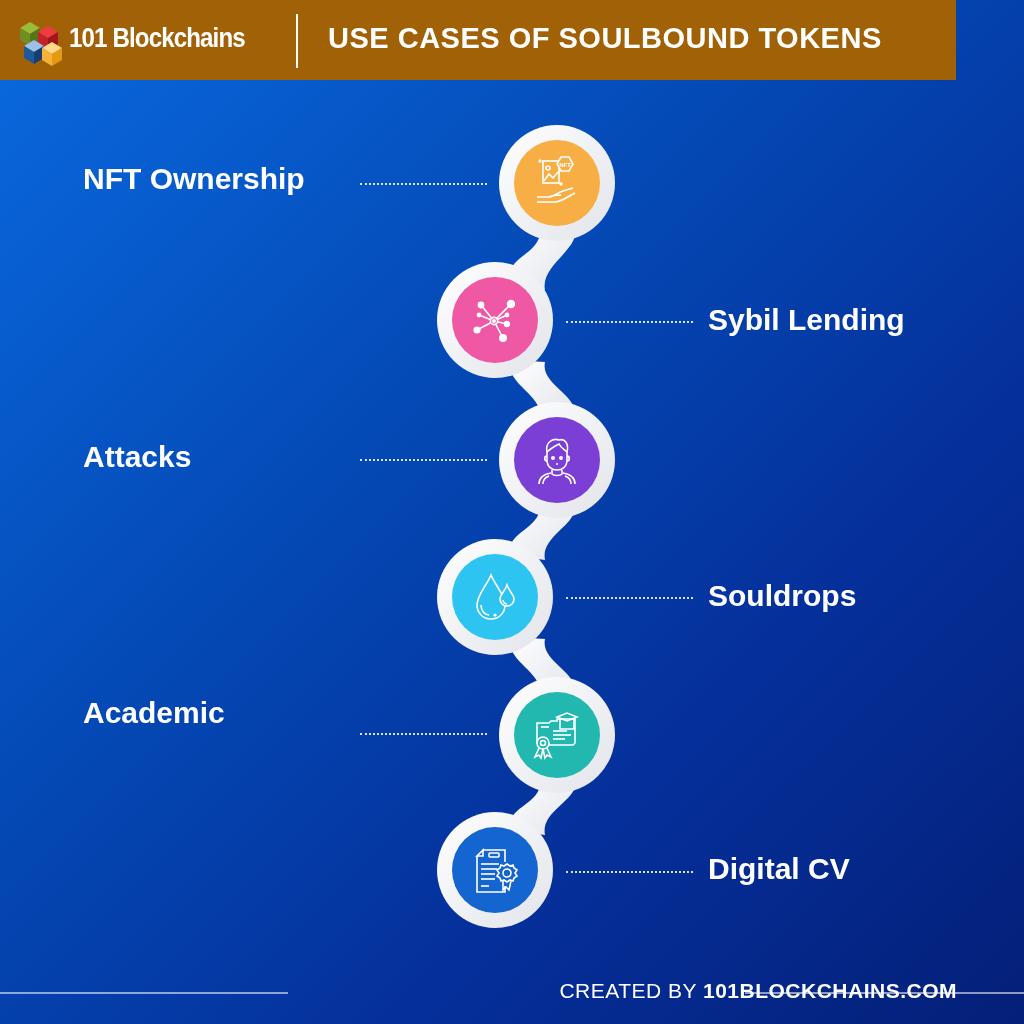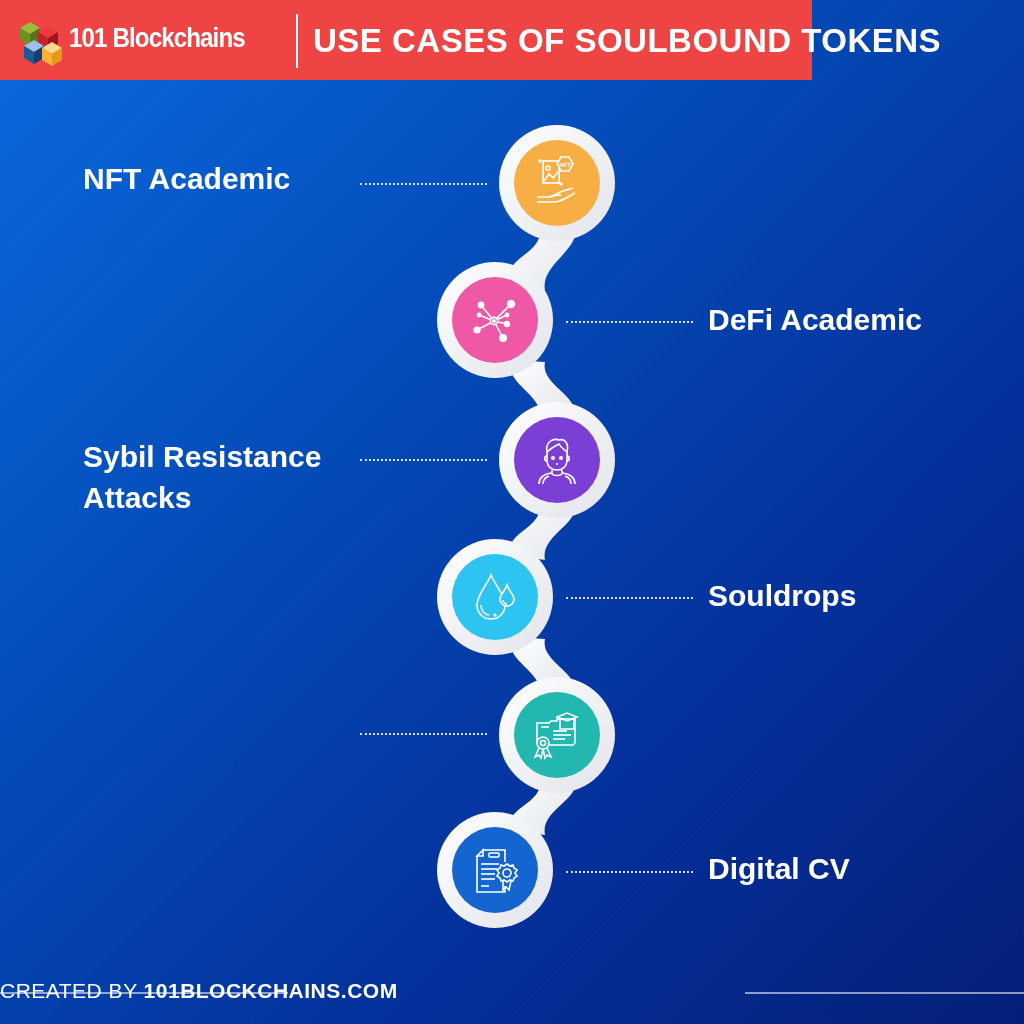--- a/index.html
+++ b/index.html
@@ -1,29 +1,29 @@
 <!DOCTYPE html>
 <html><head>
 <meta charset="utf-8">
 <style>
   html, body { margin:0; padding:0; }
   body { width:1024px; height:1024px; overflow:hidden; position:relative;
     font-family: "Liberation Sans", sans-serif; color:#fff;
     background: linear-gradient(135deg, #0a6ae0 0%, #0449b5 40%, #052f9a 70%, #041f78 100%); }
-  .header { position:absolute; left:0; top:0; width:812px; height:80px; background:#ef4444; }
+  .header { position:absolute; left:0; top:0; width:956px; height:80px; background:#a16207; }
   .logo-cubes { position:absolute; left:16px; top:14px; width:50px; height:52px; }
   .brand { position:absolute; left:69px; top:22px; font-size:28px; font-weight:bold; letter-spacing:-1px; transform:scaleX(0.86); transform-origin:left center; white-space:nowrap; }
   .divider { position:absolute; left:296px; top:14px; width:2px; height:54px; background:#fff; }
-  .title { position:absolute; left:313px; top:22px; font-size:33px; font-weight:bold; letter-spacing:0.5px; white-space:nowrap; }
+  .title { position:absolute; left:328px; top:22px; font-size:29px; font-weight:bold; letter-spacing:0.5px; white-space:nowrap; }
   .stage { position:absolute; left:0; top:0; width:1024px; height:1024px; }
   .label { position:absolute; font-size:30px; font-weight:bold; line-height:41px; white-space:nowrap; }
   .dots { position:absolute; height:0; border-top:2px dotted rgba(255,255,255,0.85); }
   .icon-wrap { position:absolute; width:86px; height:86px; border-radius:50%; display:flex; align-items:center; justify-content:center; }
   .footer-line { position:absolute; top:992px; height:2px; background:rgba(255,255,255,0.55); }
-  .footer-text { position:absolute; left:0; width:957px; top:979px; text-align:left; font-size:21px; letter-spacing:0.5px; }
+  .footer-text { position:absolute; left:0; width:957px; top:979px; text-align:right; font-size:21px; letter-spacing:0.5px; }
   .footer-text b { font-weight:bold; }
 </style>
 </head>
 <body>
 
 <div class="header">
   <svg class="logo-cubes" viewBox="0 0 50 52">
 
     <polygon points="4,14 14,8 24,14 14,20" fill="#9bbb3a"></polygon>
     <polygon points="4,14 14,20 14,32 4,26" fill="#6f8f22"></polygon>
@@ -63,39 +63,39 @@
 
     <circle cx="557" cy="183" r="58"></circle>
     <circle cx="495" cy="320" r="58"></circle>
     <circle cx="557" cy="460" r="58"></circle>
     <circle cx="495" cy="597" r="58"></circle>
     <circle cx="557" cy="735" r="58"></circle>
     <circle cx="495" cy="870" r="58"></circle>
   </g>
 </svg>
 
-<div class="label" style="left:83px; top:158px;">NFT Academic</div>
+<div class="label" style="left:83px; top:158px;">NFT Ownership</div>
 <div class="dots" style="left:360px; top:183px; width:127px;"></div>
 <div class="icon-wrap" style="left:514px; top:140px; background:#f7ae45;">
   <svg width="60" height="60" viewBox="0 0 60 60" fill="none" stroke="#fff" stroke-width="1.6">
     <rect x="16" y="8" width="16" height="22"></rect>
     <circle cx="21" cy="15" r="2"></circle>
     <polyline points="17,28 22,21 26,25 31,19"></polyline>
     <polygon points="34,4 42,4 46,11 42,18 34,18 30,11" fill="#f7ae45"></polygon>
     <text x="38" y="14" font-size="6" fill="#fff" stroke="none" text-anchor="middle" font-family="Liberation Sans, sans-serif" font-weight="bold">NFT</text>
     <circle cx="13" cy="8" r="0.9" fill="#fff"></circle>
     <circle cx="34" cy="31" r="0.9" fill="#fff"></circle>
     <path d="M10,44 L22,44 C26,44 30,40 36,38 L46,35"></path>
     <path d="M10,49 L28,49 C34,49 40,44 48,40"></path>
     <path d="M22,44 C26,42 30,42 34,42"></path>
   </svg>
 </div>
 
 <div class="dots" style="left:566px; top:321px; width:127px;"></div>
-<div class="label" style="left:708px; top:299px;">DeFi Academic</div>
+<div class="label" style="left:708px; top:299px;">Sybil Lending</div>
 <div class="icon-wrap" style="left:452px; top:277px; background:#ee58a5;">
   <svg width="60" height="60" viewBox="0 0 60 60" stroke="#fff" stroke-width="1.6" fill="#fff">
     <line x1="29" y1="31" x2="16" y2="15"></line>
     <line x1="29" y1="31" x2="46" y2="14"></line>
     <line x1="29" y1="31" x2="12" y2="40"></line>
     <line x1="29" y1="31" x2="38" y2="48"></line>
     <line x1="29" y1="31" x2="42" y2="34"></line>
     <line x1="29" y1="31" x2="14" y2="25"></line>
     <line x1="29" y1="31" x2="42" y2="25"></line>
     <circle cx="16" cy="15" r="2.6"></circle>
@@ -104,21 +104,20 @@
     <circle cx="38" cy="48" r="3.2"></circle>
     <circle cx="42" cy="34" r="2.4"></circle>
     <circle cx="14" cy="25" r="1.6"></circle>
     <circle cx="42" cy="25" r="1.6"></circle>
     <circle cx="29" cy="31" r="3.6" fill="#ee58a5"></circle>
     <circle cx="29" cy="31" r="1.2"></circle>
   </svg>
 </div>
 
 <div class="label" style="left:83px; top:436px;">
-  <div>Sybil Resistance</div>
   <div>Attacks</div>
 </div>
 <div class="dots" style="left:360px; top:459px; width:127px;"></div>
 <div class="icon-wrap" style="left:514px; top:417px; background:#7c3fd6;">
   <svg width="60" height="60" viewBox="0 0 60 60" fill="none" stroke="#fff" stroke-width="1.6">
     <path d="M20,22 C18,12 26,8 32,10 C38,8 42,14 40,22"></path>
     <path d="M20,22 C24,18 28,16 32,14 C34,18 38,20 40,22"></path>
     <path d="M20,22 L20,30 C20,37 25,40 30,40 C35,40 40,37 40,30 L40,22"></path>
     <path d="M20,26 C17,26 17,31 20,31"></path>
     <path d="M40,26 C43,26 43,31 40,31"></path>
@@ -139,20 +138,21 @@
   <svg width="60" height="60" viewBox="0 0 60 60" fill="none" stroke="#fff" stroke-width="1.6">
     <path d="M26,8 C22,18 12,28 12,38 C12,46 18,52 26,52 C34,52 40,46 40,38 C40,28 30,18 26,8 Z"></path>
     <path d="M16,38 C16,44 20,48 24,48"></path>
     <circle cx="30" cy="48" r="0.8" fill="#fff"></circle>
     <path d="M42,18 C40,24 35,28 35,32 C35,36 38,39 42,39 C46,39 49,36 49,32 C49,28 44,24 42,18 Z" fill="#2ec4f2"></path>
     <path d="M38,33 C38,35 40,37 42,37"></path>
   </svg>
 </div>
 
 <div class="label" style="left:83px; top:692px;">
+  <div>Academic</div>
 </div>
 <div class="dots" style="left:360px; top:733px; width:127px;"></div>
 <div class="icon-wrap" style="left:514px; top:692px; background:#22b8b0;">
   <svg width="60" height="60" viewBox="0 0 60 60" fill="none" stroke="#fff" stroke-width="1.6">
     <path d="M10,18 L22,18 L24,16 L30,16 L30,14 L48,14 L48,38 L46,40 L22,40 L20,38 L10,38 Z"></path>
     <path d="M30,12 L40,8 L50,12 L40,16 Z"></path>
     <path d="M33,13 L33,24 L47,24 L47,13"></path>
     <line x1="26" y1="26" x2="40" y2="26"></line>
     <line x1="26" y1="30" x2="44" y2="30"></line>
     <line x1="26" y1="34" x2="38" y2="34"></line>

